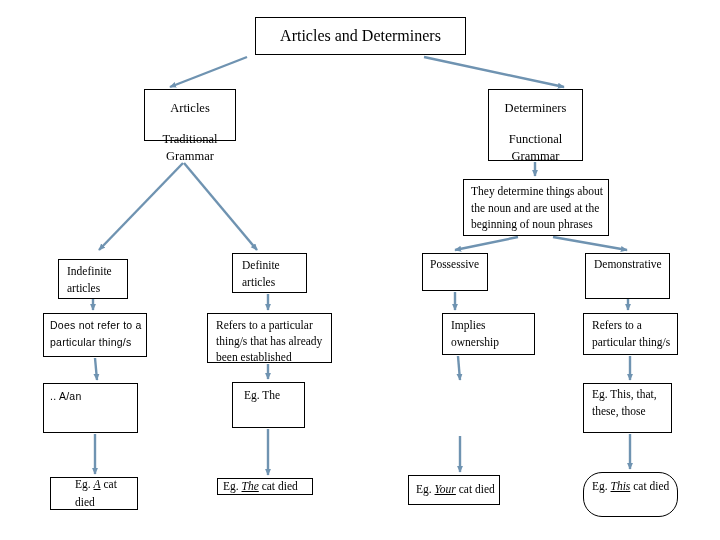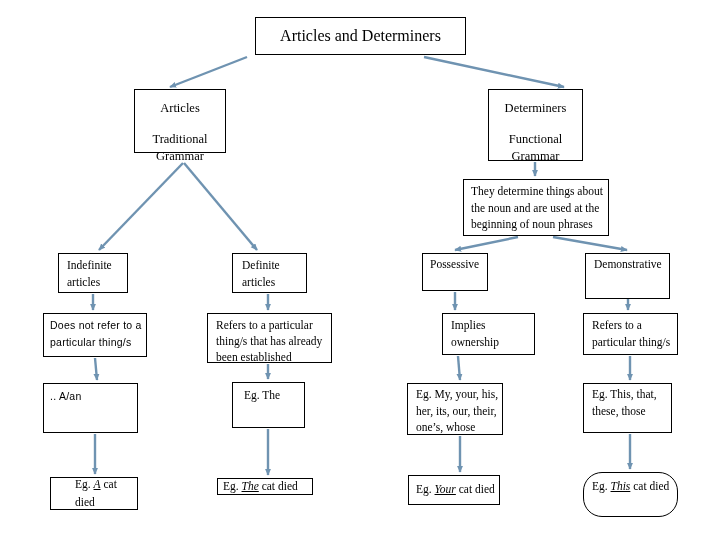--- a/index.html
+++ b/index.html
@@ -25,28 +25,28 @@
     line-height: 1.5;
   }
   .serif { font-family: "Liberation Serif", serif; }
   .sans  { font-family: "Liberation Sans", sans-serif; font-size: 10.5px; letter-spacing: 0.25px; line-height: 1.65; }
 
   #title-node {
     left: 255px; top: 17px; width: 211px; height: 38px;
     display: flex; align-items: center; justify-content: center;
     font-size: 16px;
   }
-  #articles-node { left: 134px; top: 89px; width: 92px; height: 64px; text-align: center; padding-top: 9px; font-size: 12.5px; }
+  #articles-node { left: 144px; top: 89px; width: 92px; height: 52px; text-align: center; padding-top: 9px; font-size: 12.5px; }
   #determiners-node { left: 488px; top: 89px; width: 95px; height: 72px; text-align: center; padding-top: 9px; font-size: 12.5px; }
   .branch-heading { margin-bottom: 13px; }
   .branch-sub { width: 70px; margin: 0 auto; line-height: 1.4; }
 
   #determiners-note-node { left: 463px; top: 179px; width: 146px; height: 57px; padding: 3px 4px 0 7px; line-height: 1.45; }
 
-  #indefinite-label-node    { left: 58px;  top: 253px; width: 70px; height: 40px; padding: 3px 0 8px 8px; line-height: 1.5; }
+  #indefinite-label-node    { left: 58px;  top: 259px; width: 70px; height: 40px; padding: 3px 0 8px 8px; line-height: 1.5; }
   #definite-label-node      { left: 232px; top: 253px; width: 75px; height: 40px; padding: 3px 0 0 9px; line-height: 1.5; }
   #possessive-label-node    { left: 422px; top: 253px; width: 66px; height: 38px; padding: 2px 0 0 7px; }
   #demonstrative-label-node { left: 585px; top: 253px; width: 85px; height: 46px; padding: 2px 0 0 8px; }
 
   #indefinite-description-node    { left: 43px;  top: 313px; width: 104px; height: 44px; padding: 3px 2px 0 6px; }
   #definite-description-node      { left: 207px; top: 313px; width: 125px; height: 50px; padding: 3px 2px 0 8px; line-height: 1.4; }
   #possessive-description-node    { left: 410px; top: 313px; width: 93px;  height: 42px; padding: 3px 0 0 8px; line-height: 1.45; margin-left: 32px; }
   #possessive-description-node div { width: 62px; }
   #demonstrative-description-node { left: 583px; top: 313px; width: 95px;  height: 42px; padding: 3px 2px 0 8px; line-height: 1.45; }
 
@@ -137,23 +137,20 @@
   <div class="node serif" id="demonstrative-description-node">
     <span>Refers to a particular thing/s</span>
   </div>
 
   <div class="node sans" id="indefinite-examples-node">
     <span>.. A/an</span>
   </div>
   <div class="node serif" id="definite-examples-node">
     <span>Eg. The</span>
   </div>
-  <div class="node serif" id="possessive-examples-node">
-    <span>Eg. My, your, his, her, its, our, their, one’s, whose</span>
-  </div>
   <div class="node serif" id="demonstrative-examples-node">
     <span>Eg. This, that, these, those</span>
   </div>
 
   <div class="node serif" id="indefinite-sentence-node">
     <span><span>Eg. </span><span class="hl">A</span><span> cat died</span></span>
   </div>
   <div class="node serif" id="definite-sentence-node">
     <span><span>Eg. </span><span class="hl">The</span><span> cat died</span></span>
   </div>

